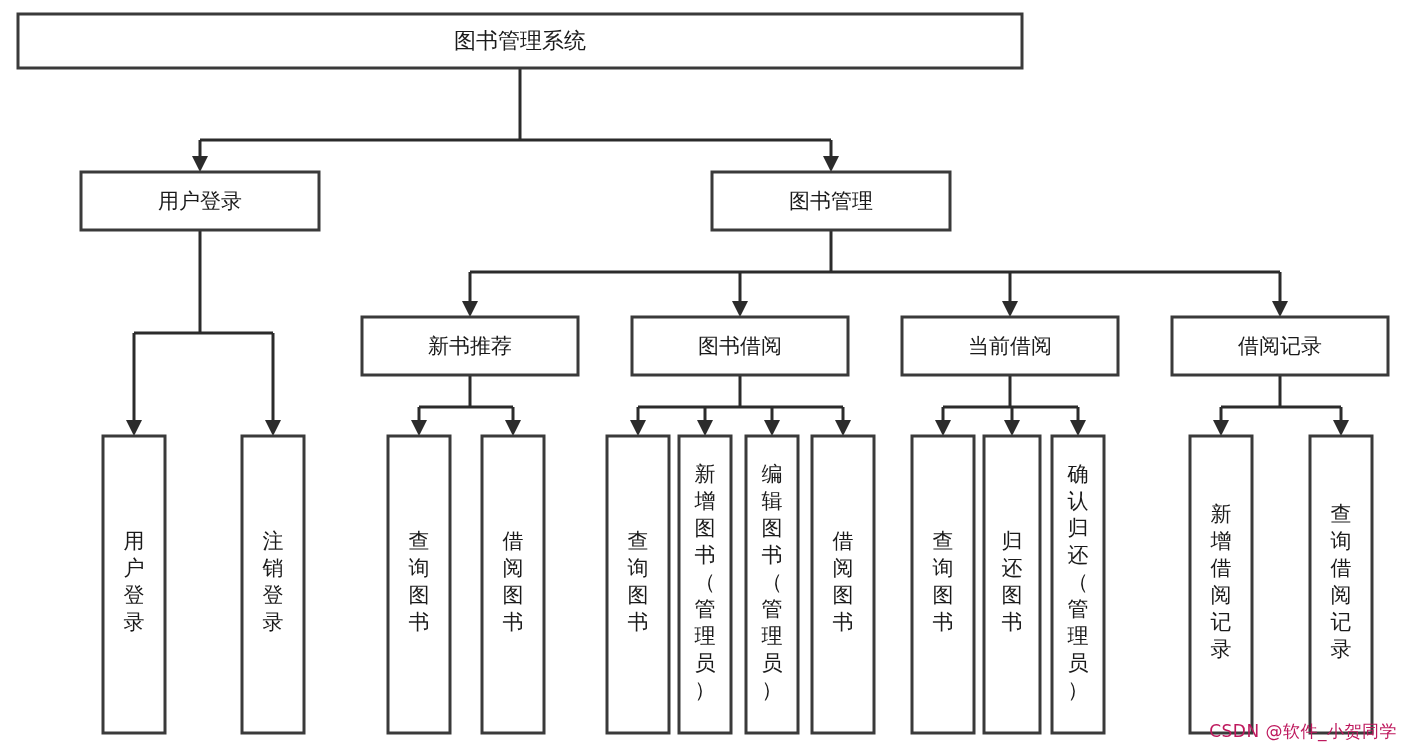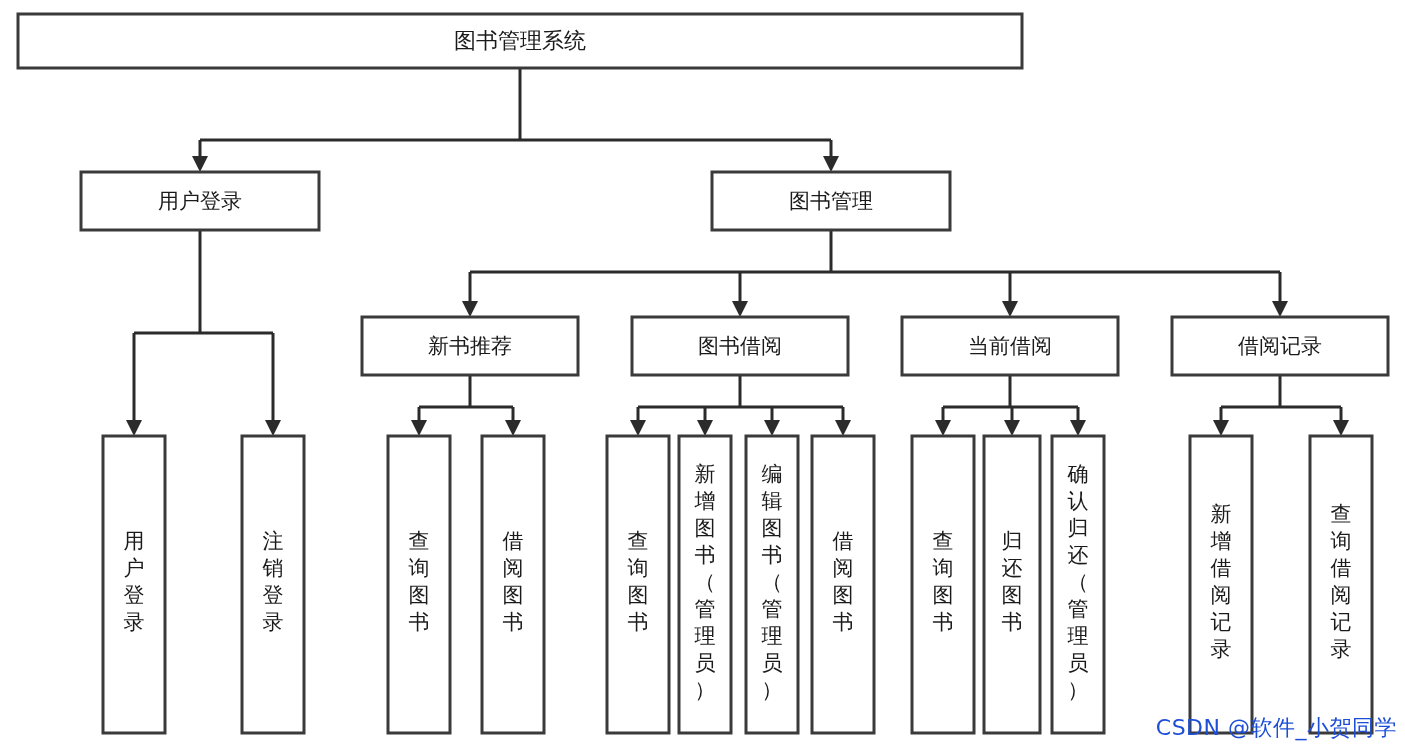--- a/index.html
+++ b/index.html
@@ -52,22 +52,22 @@
   }
   .arrow-head {
     fill: #2b2b2b;
     stroke: none;
   }
   .watermark {
     position: absolute;
     right: 8px;
     bottom: 4px;
     font-family: "DejaVu Sans", "Liberation Sans", sans-serif;
-    font-size: 22px;
-    color: #1d4ed8;
+    font-size: 17px;
+    color: #be185d;
     white-space: nowrap;
     letter-spacing: 0.5px;
   }
 </style>
 </head>
 <body>
 
 <div id="diagram-root">
   <svg id="diagram-svg" viewBox="0 0 1405 747">
     <g id="connectors-layer">

